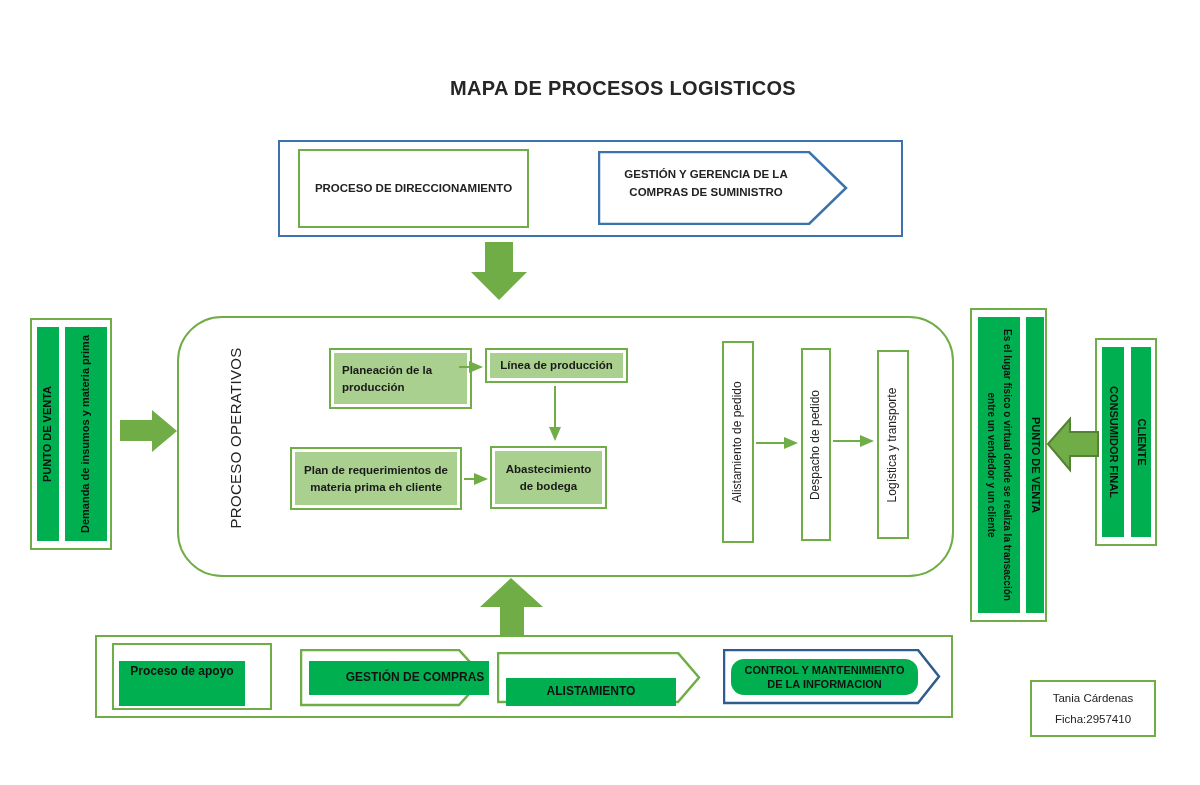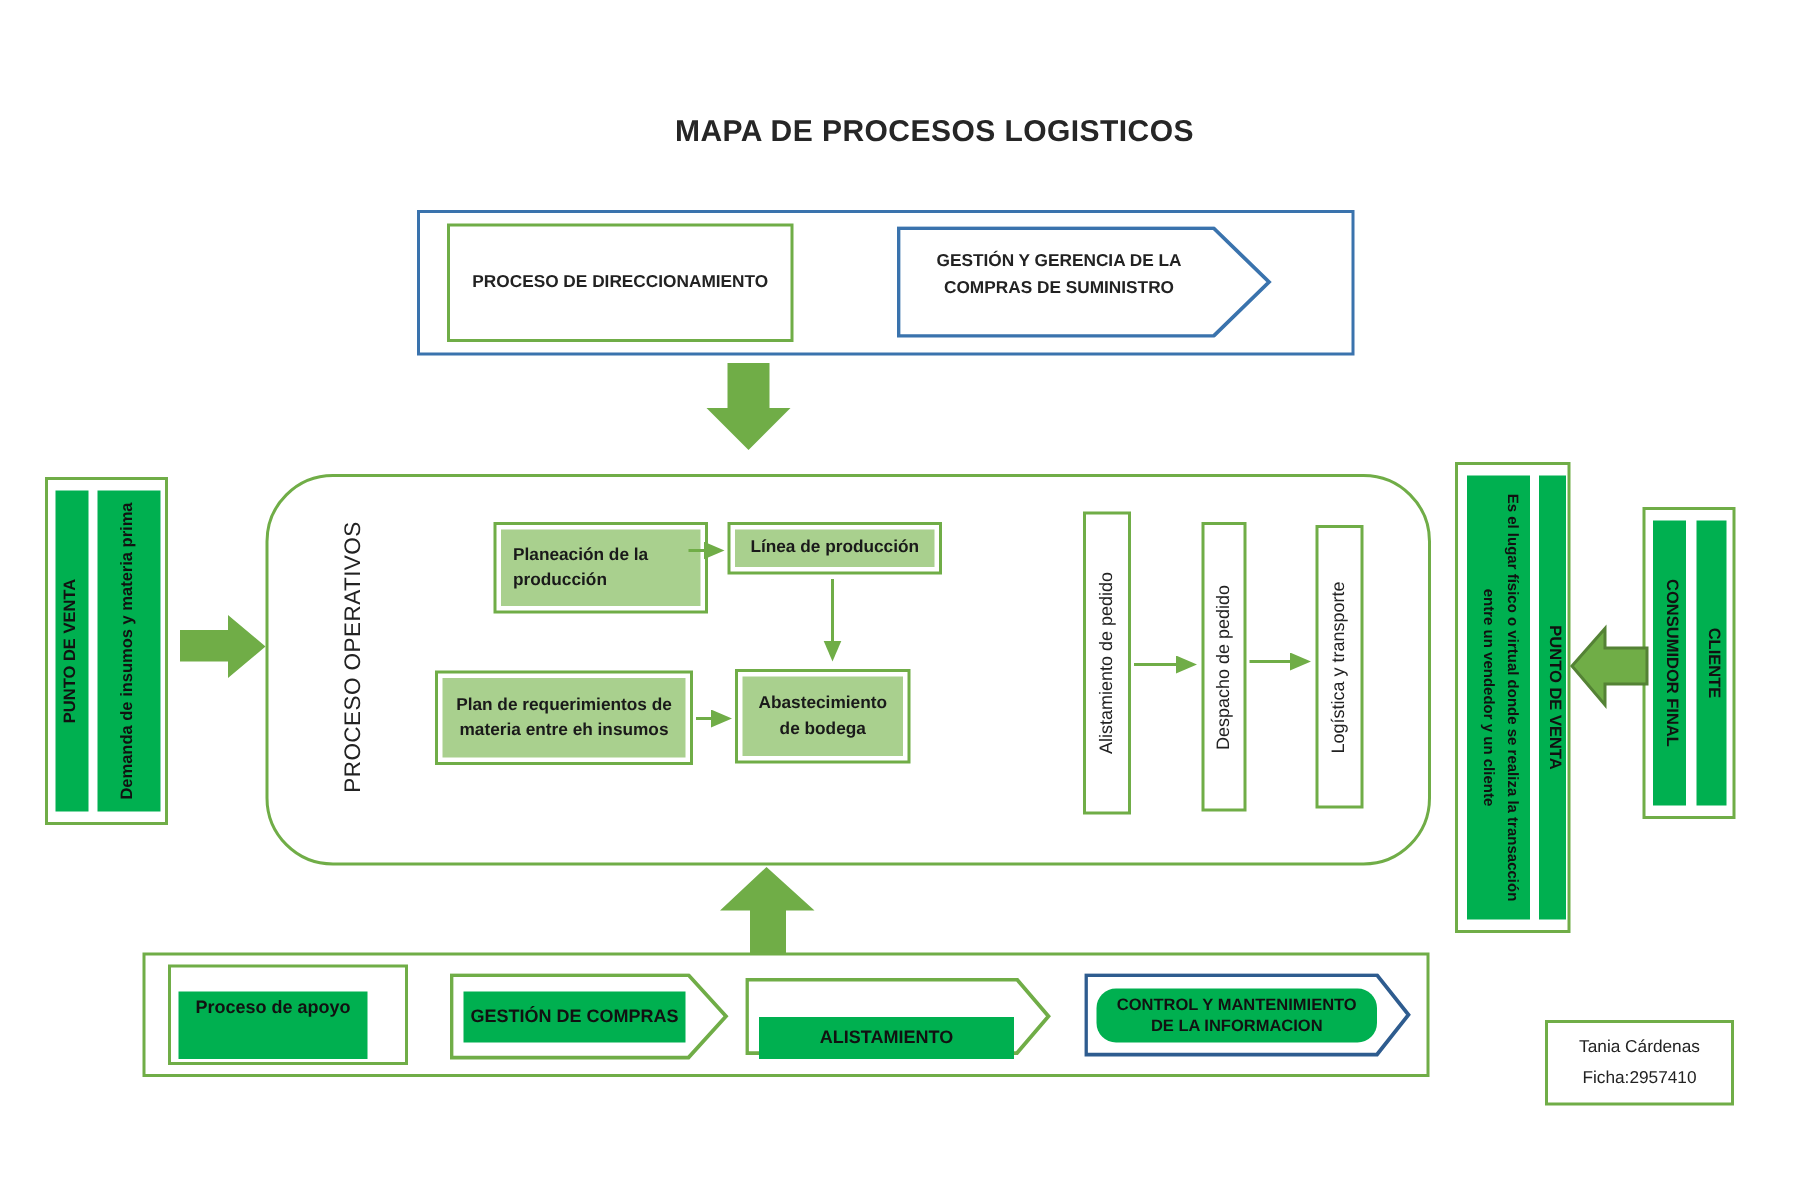--- a/index.html
+++ b/index.html
@@ -66,21 +66,21 @@
 
   <div class="abs lightbox" style="left:329px;top:348px;width:143px;height:61px;">
     <div class="fill ta-left">Planeación de la producción</div>
   </div>
 
   <div class="abs lightbox" style="left:485px;top:348px;width:143px;height:35px;">
     <div class="fill">Línea de producción</div>
   </div>
 
   <div class="abs lightbox" style="left:290px;top:447px;width:172px;height:63px;">
-    <div class="fill">Plan de requerimientos de materia entre eh insumos</div>
+    <div class="fill">Plan de requerimientos de materia prima eh cliente</div>
   </div>
 
   <div class="abs lightbox" style="left:490px;top:446px;width:117px;height:63px;">
     <div class="fill">Abastecimiento de bodega</div>
   </div>
 
   <div class="abs frame-green" style="left:722px;top:341px;width:32px;height:202px;">
     <div class="rot ccw vboxlabel" style="width:198px;height:28px;">Alistamiento de pedido</div>
   </div>
   <div class="abs frame-green" style="left:801px;top:348px;width:30px;height:193px;">
@@ -119,21 +119,21 @@
 
   <div class="abs frame-green" style="left:95px;top:635px;width:858px;height:83px;"></div>
 
   <div class="abs frame-green" style="left:112px;top:643px;width:160px;height:67px;">
     <div class="greenbtn" style="left:5px;top:16px;width:126px;height:45px;align-items:flex-start;padding-top:3px;box-sizing:border-box;">Proceso de apoyo</div>
   </div>
 
   <svg class="shape" style="left:300px;top:649px;" width="186" height="58">
     <polygon points="1,1 159,1 184,28.5 159,56 1,56" fill="#ffffff" stroke="#70ad47" stroke-width="2.5"></polygon>
   </svg>
-  <div class="greenbtn" style="left:309px;top:661px;width:148px;height:34px;">GESTIÓN DE COMPRAS</div>
+  <div class="greenbtn" style="left:309px;top:661px;width:148px;height:34px;padding-left:32px;">GESTIÓN DE COMPRAS</div>
 
   <svg class="shape" style="left:497px;top:652px;" width="204" height="52">
     <polygon points="1,1 181,1 202,25.5 181,50 1,50" fill="#ffffff" stroke="#70ad47" stroke-width="2.5"></polygon>
   </svg>
   <div class="greenbtn" style="left:506px;top:678px;width:170px;height:28px;">ALISTAMIENTO</div>
 
   <svg class="shape" style="left:723px;top:649px;" width="218" height="56">
     <polygon points="1,1 195,1 216,27.5 195,54 1,54" fill="#ffffff" stroke="#2e5c8f" stroke-width="2.5"></polygon>
   </svg>
   <div class="greenbtn" style="left:731px;top:659px;width:187px;height:36px;font-size:11px;padding:0 6px;box-sizing:border-box;border-radius:13px;">CONTROL Y MANTENIMIENTO DE LA INFORMACION</div>

